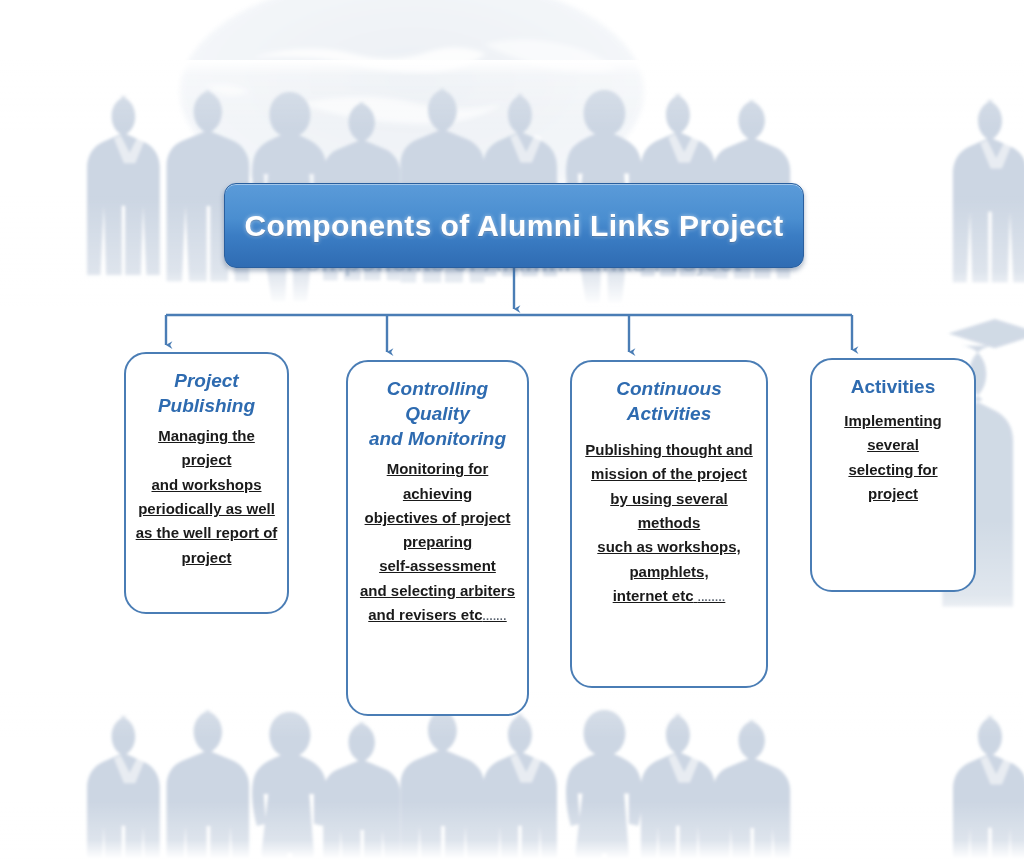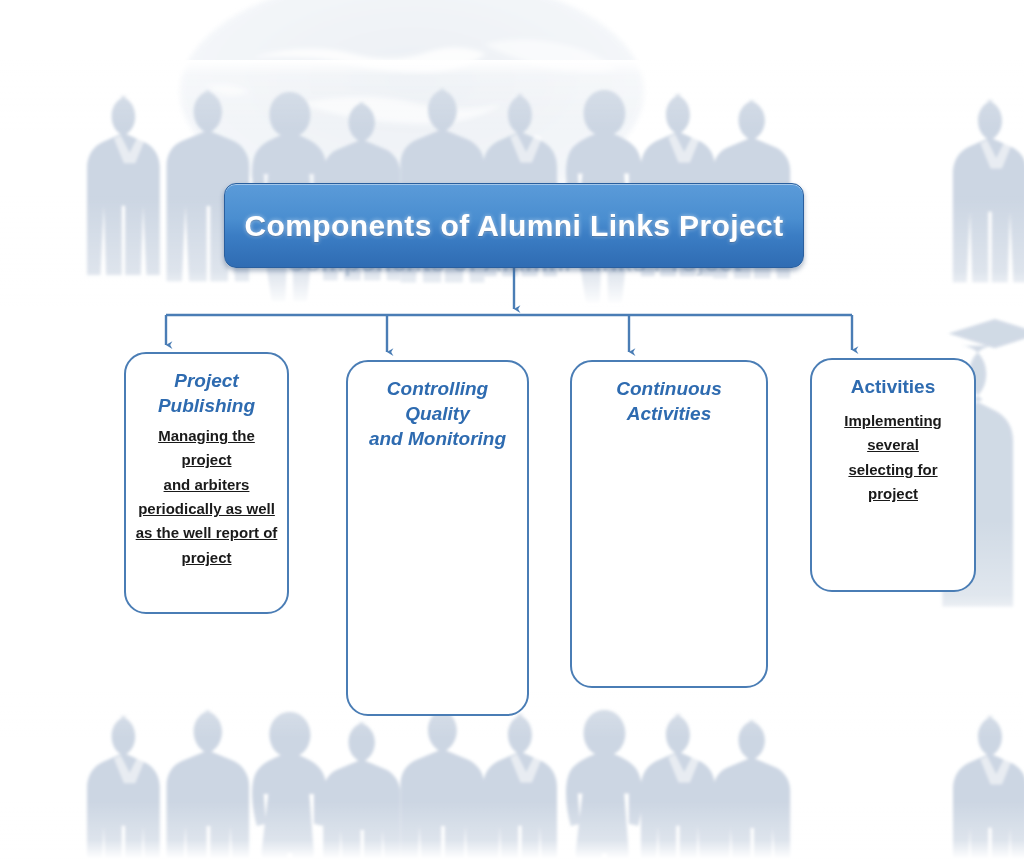--- a/index.html
+++ b/index.html
@@ -298,38 +298,56 @@
     <span class="title-text">Components of Alumni Links Project</span>
   </div>
 
   <div class="comp-box" id="box-project-management">
     <p class="comp-head">
       <span>Project</span><br>
       <span>Publishing</span>
     </p>
     <p class="comp-body">
       <span>Managing the project</span><br>
-      <span>and arbiters</span><br>
+      <span>and workshops</span><br>
       <span>periodically as well</span><br>
       <span>as the well report of</span><br>
       <span>project</span>
     </p>
   </div>
 
   <div class="comp-box" id="box-controlling-quality">
     <p class="comp-head">
       <span>Controlling Quality</span><br>
       <span>and Monitoring</span>
     </p>
+    <p class="comp-body">
+      <span>Monitoring for</span><br>
+      <span>achieving</span><br>
+      <span>objectives of project</span><br>
+      <span>preparing</span><br>
+      <span>self-assessment</span><br>
+      <span>and selecting arbiters</span><br>
+      <span>and revisers etc</span><span class="ellip">.......</span>
+    </p>
   </div>
 
   <div class="comp-box" id="box-continuous-publishing">
     <p class="comp-head">
       <span>Continuous</span><br>
       <span>Activities</span>
+    </p>
+    <p class="comp-body">
+      <span>Publishing thought and</span><br>
+      <span>mission of the project</span><br>
+      <span>by using several methods</span><br>
+      <span>such as workshops,</span><br>
+      <span>pamphlets,</span><br>
+      <span>internet etc</span>
+      <span class="ellip">........</span>
     </p>
   </div>
 
   <div class="comp-box" id="box-activities">
     <p class="comp-head upright">
       <span>Activities</span>
     </p>
     <p class="comp-body">
       <span>Implementing</span><br>
       <span>several</span><br>

